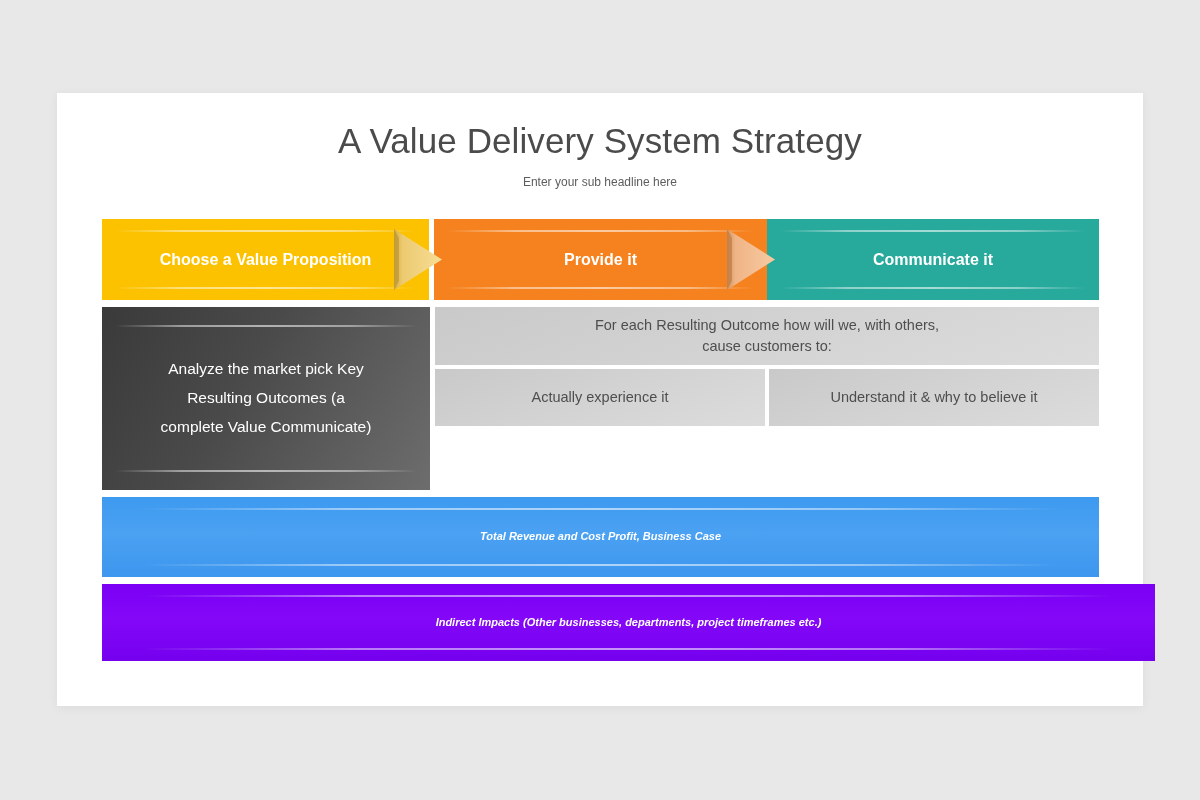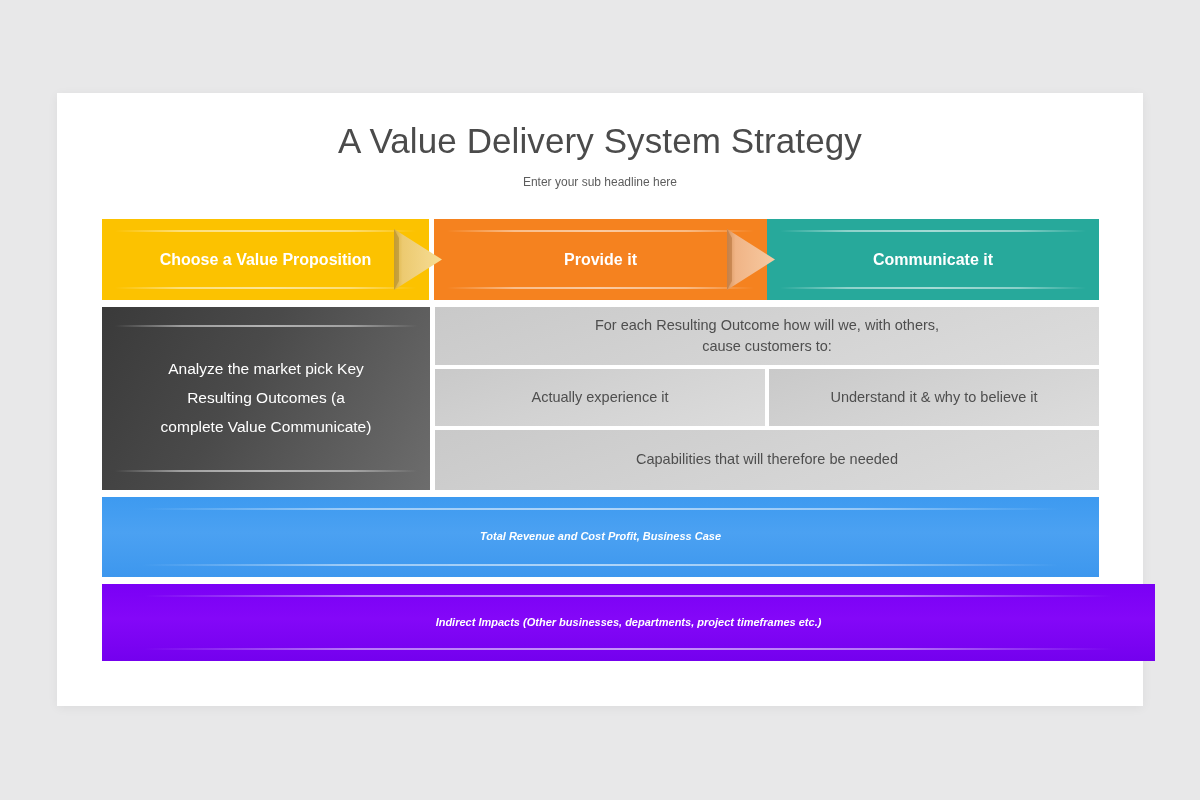--- a/index.html
+++ b/index.html
@@ -234,23 +234,20 @@
   </div>
 
   <div class="grey-box" id="grey-box-exp">
     <span>Actually experience it</span>
   </div>
 
   <div class="grey-box" id="grey-box-und">
     <span>Understand it &amp; why to believe it</span>
   </div>
 
-  <div class="grey-box" id="grey-box-cap">
-    <span>Capabilities that will therefore be needed</span>
-  </div>
 
   <div class="bar" id="blue-bar">
     <div class="sheen-top"></div>
     <div class="sheen-bottom"></div>
     <div class="bar-label">Total Revenue and Cost Profit, Business Case</div>
   </div>
 
   <div class="bar" id="purple-bar">
     <div class="sheen-top"></div>
     <div class="sheen-bottom"></div>

